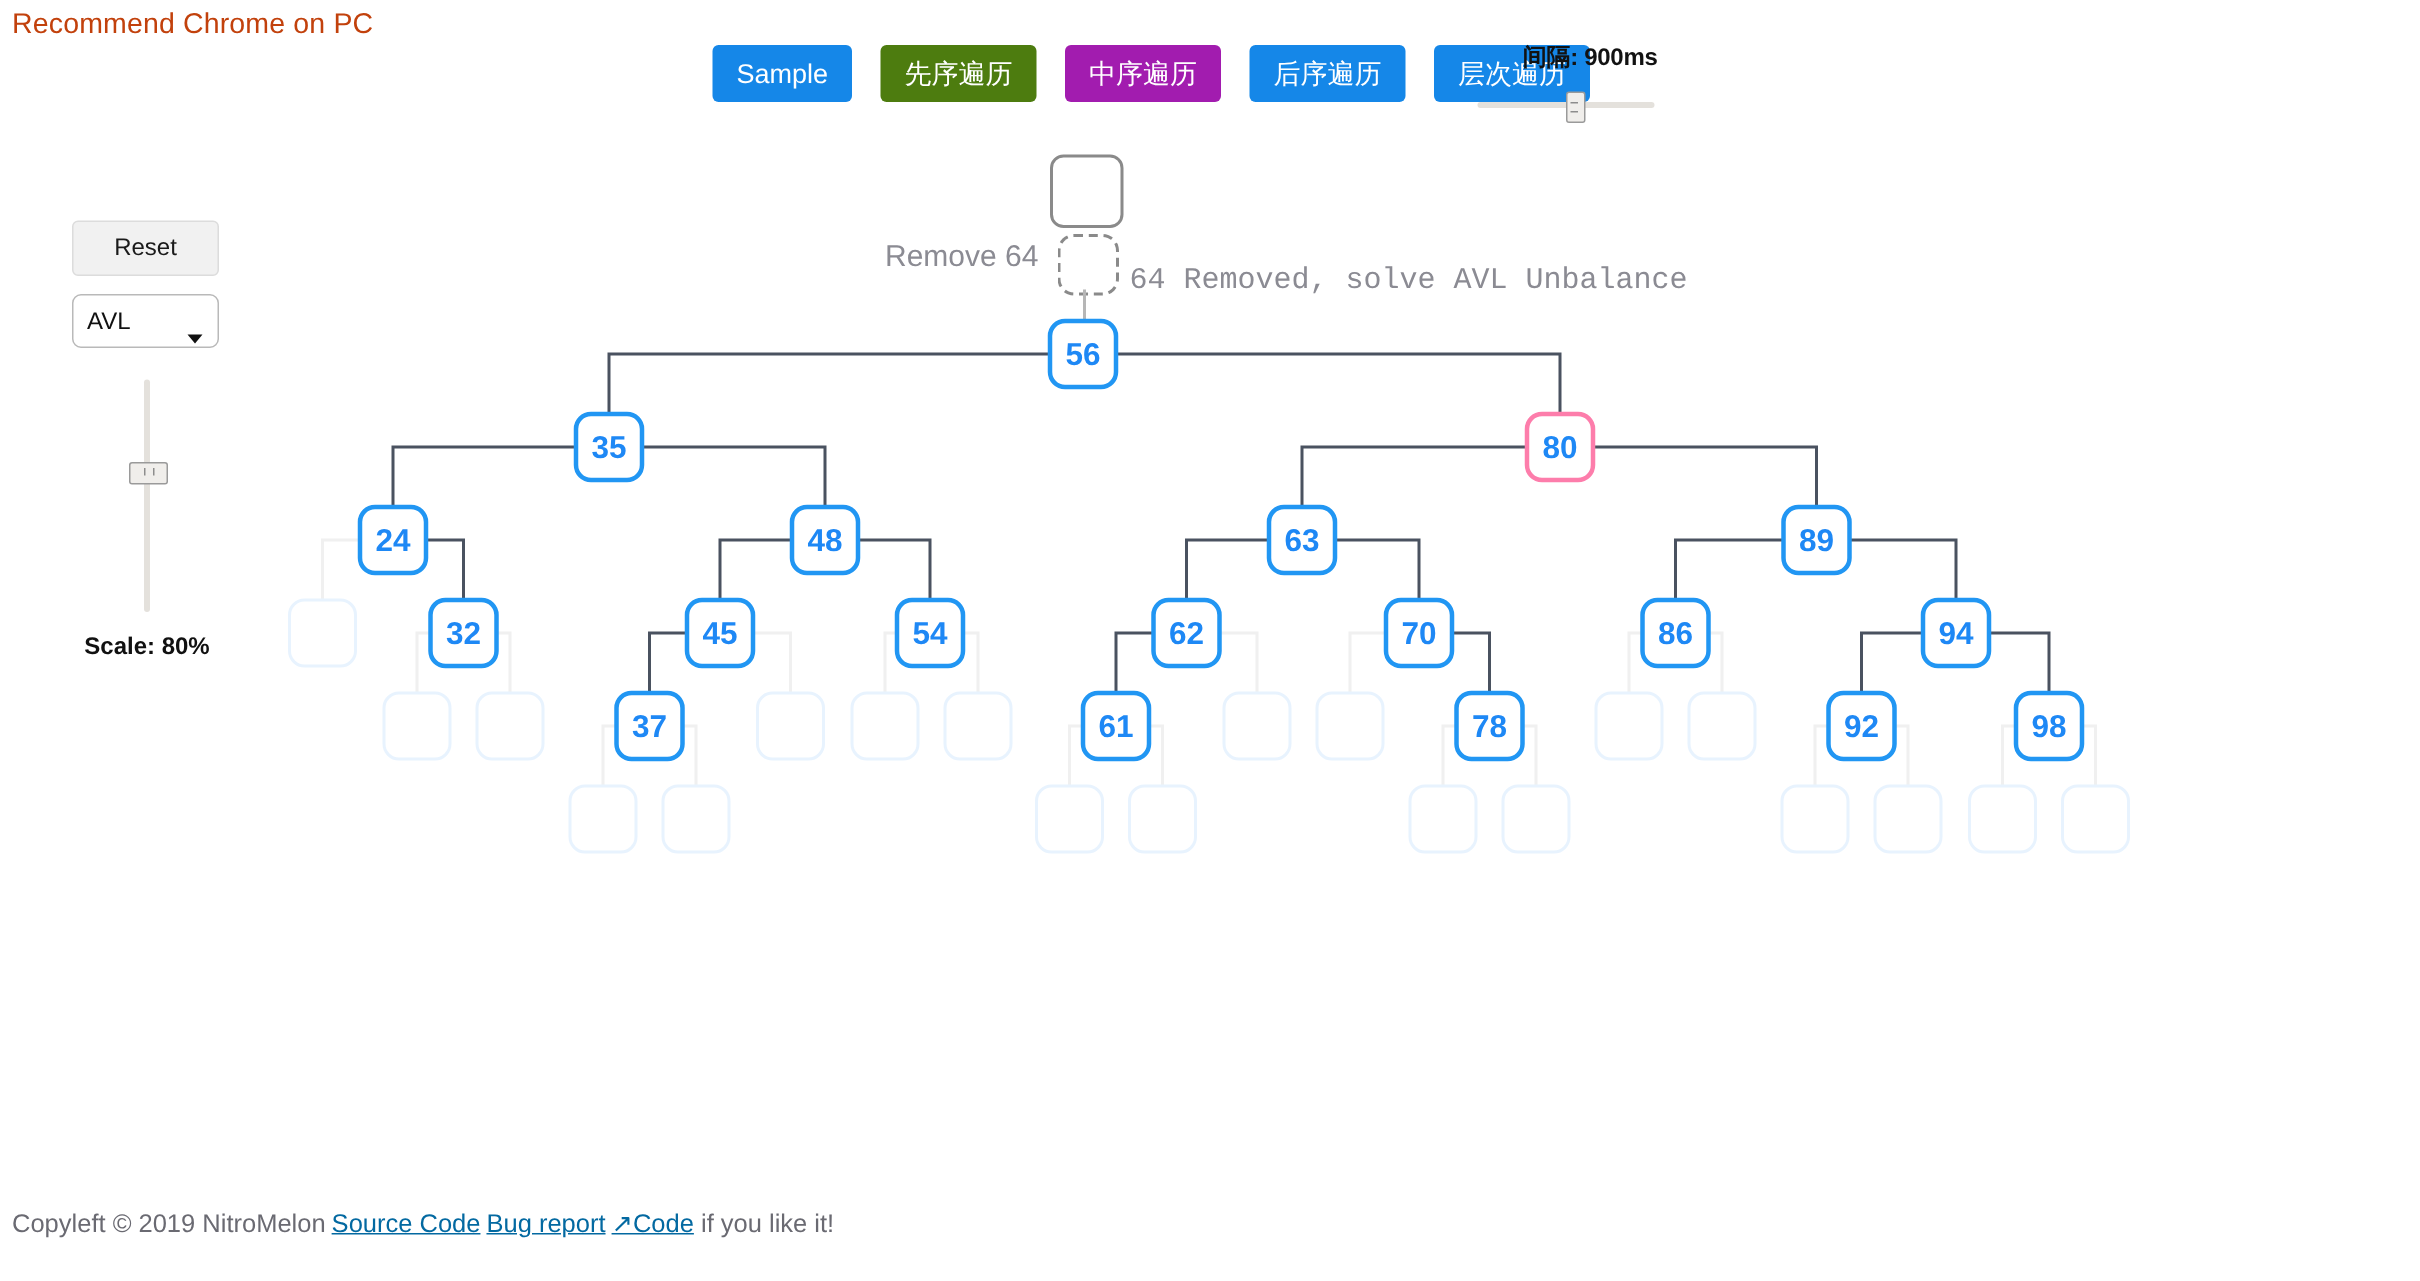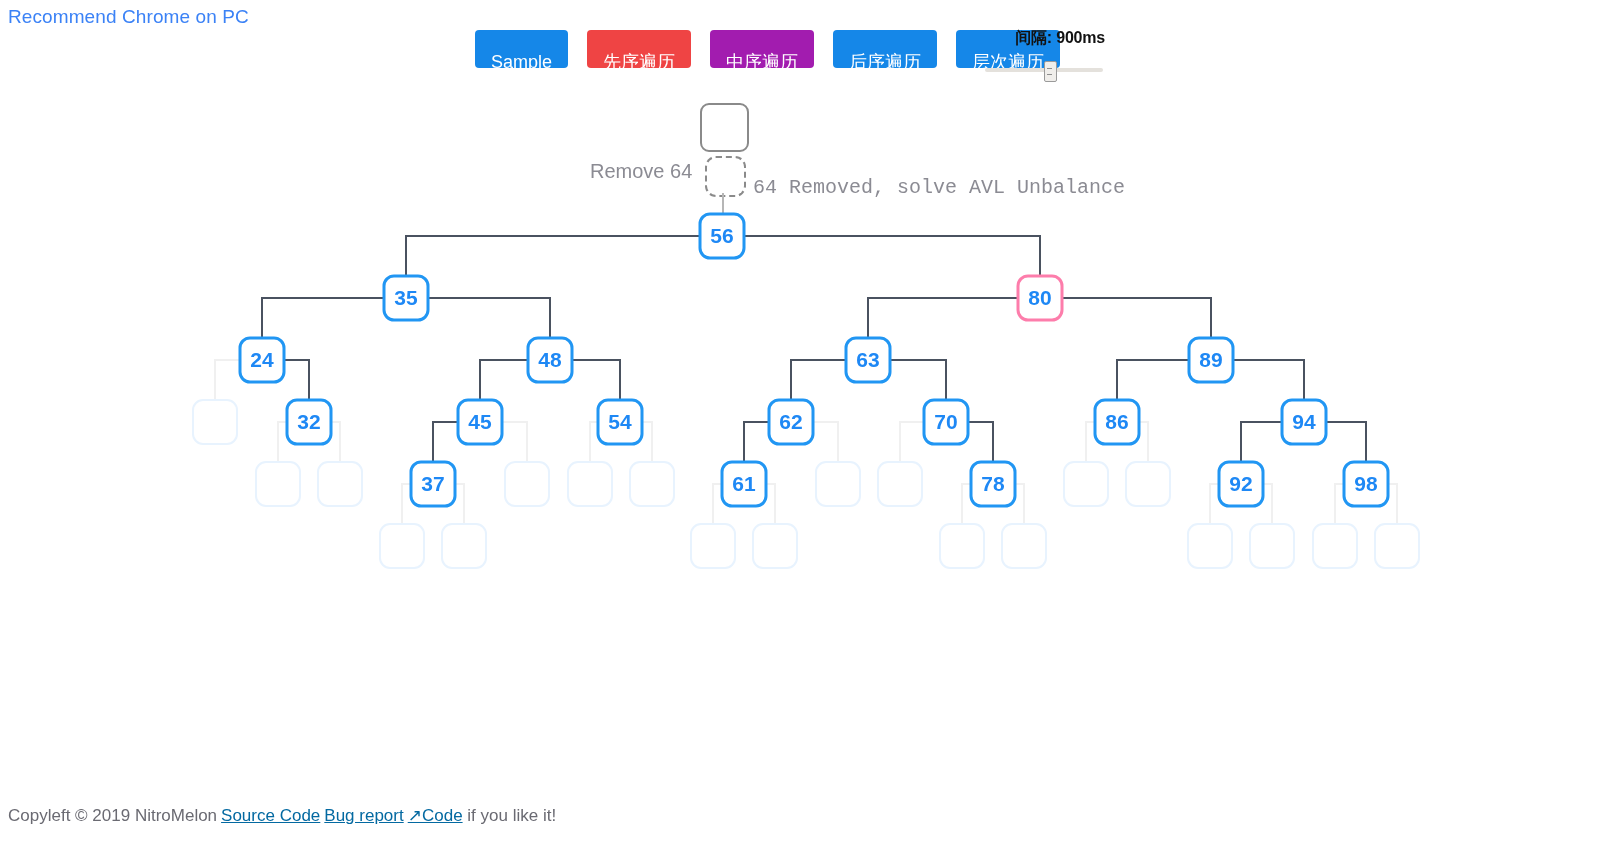--- a/index.html
+++ b/index.html
@@ -17,21 +17,21 @@
     width: 1613px;
     height: 854px;
   }
 
   
   .top-hint {
     position: absolute;
     left: 8px;
     top: 6px;
     font-size: 19px;
-    color: #3b82f6;
+    color: #c2410c;
     letter-spacing: .1px;
     white-space: nowrap;
     text-align: center;
   }
 
   
   .toolbar {
     position: absolute;
     left: 475px;
     top: 30px;
@@ -39,21 +39,21 @@
     align-items: flex-start;
     gap: 19px;
   }
   .btn {
     background: #1587e8;
     color: #ffffff;
     border: none;
     border-radius: 4px;
     font-size: 18px;
     font-family: "Liberation Sans", sans-serif;
-    padding: 13px 16px;
+    padding: 0 16px;
     height: 38px;
     line-height: 38px;
     cursor: pointer;
     white-space: nowrap;
     text-align: center;
   }
 
   
   .interval-wrap {
     position: absolute;
@@ -255,34 +255,46 @@
 </style>
 </head>
 <body>
 
 <div id="app">
 
   <div class="top-hint">Recommend Chrome on PC</div>
 
   <div class="toolbar" id="toolbar">
       <button class="btn" style="background: rgb(21, 135, 232);">Sample</button>
-      <button class="btn" style="background: #ef4444;">先序遍历</button>
+      <button class="btn" style="background: #4d7c0f;">先序遍历</button>
       <button class="btn" style="background: #a21caf;">中序遍历</button>
       <button class="btn" style="background: rgb(21, 135, 232);">后序遍历</button>
       <button class="btn" style="background: rgb(21, 135, 232);">层次遍历</button>
     </div>
 
   <div class="interval-wrap">
     <div class="interval-label">间隔: 900ms</div>
     <div class="h-slider">
       <div class="track"></div>
       <div class="thumb" id="interval-thumb" style="left: 59px;"></div>
     </div>
   </div>
 
+  <div class="left-panel">
+    <button class="reset-btn">Reset</button>
+    <div class="select-wrap">
+      <select class="algo-select" id="algo-select"><option>AVL</option></select>
+      <span class="select-caret"></span>
+    </div>
+    <div class="v-slider">
+      <div class="vtrack"></div>
+      <div class="vthumb" id="scale-thumb" style="top: 55px;"></div>
+    </div>
+    <div class="scale-label">Scale: 80%</div>
+  </div>
 
   <div class="pending-box"></div>
   <div class="removed-box"></div>
   <div class="removed-stem"></div>
 
   <div class="status-row">
     <div class="status-text status-left">Remove 64</div>
     <div class="status-text status-right">64 Removed, solve AVL Unbalance</div>
   </div>
 

